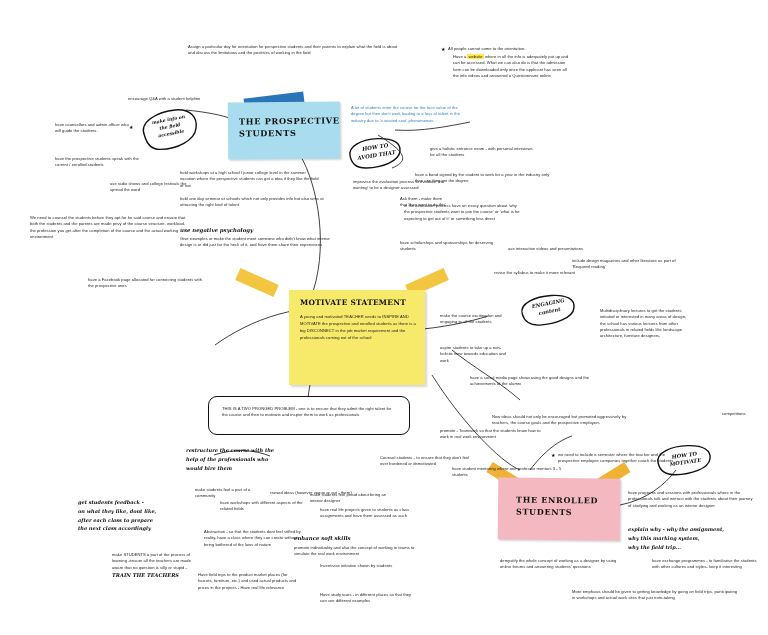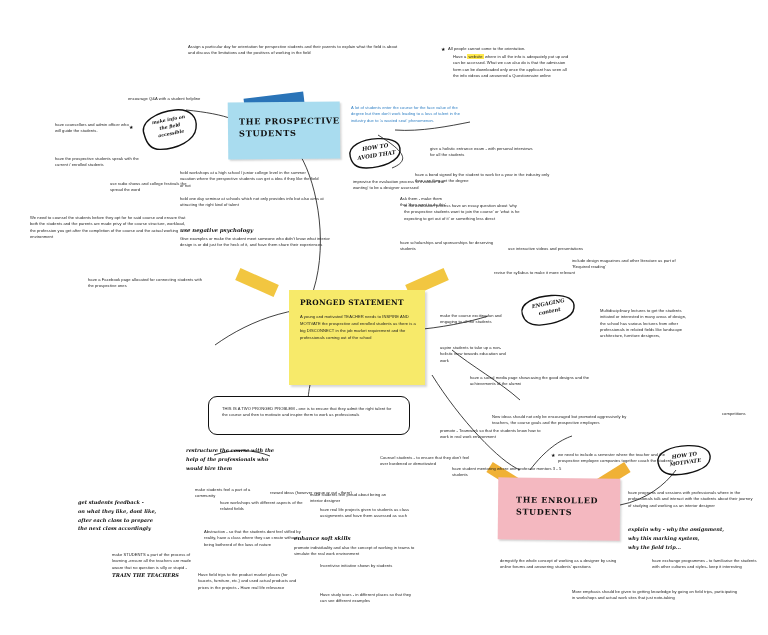--- a/index.html
+++ b/index.html
@@ -45,21 +45,21 @@
 
 <div class="tape" style="left:244px;top:95px;width:60px;height:11px;background:#2a74b8;transform:rotate(-7deg);"></div>
 <div class="sticky" style="left:228px;top:102px;width:112px;height:57px;background:#a9dcef;transform:rotate(-0.6deg);">
   <div class="title" style="position:absolute;left:11px;top:14px;font-size:8.2px;line-height:1.45;white-space:pre;">THE PROSPECTIVE
 STUDENTS</div>
 </div>
 
 <div class="tape" style="left:236px;top:276px;width:42px;height:13px;background:#f2c640;transform:rotate(24deg);"></div>
 <div class="tape" style="left:406px;top:276px;width:42px;height:13px;background:#f2c640;transform:rotate(-24deg);"></div>
 <div class="sticky" style="left:289px;top:290px;width:136px;height:95px;background:#f7ea6a;"></div>
-<div class="title" style="position:absolute;left:300px;top:298px;font-size:7.4px;letter-spacing:.3px;">PRONGED STATEMENT</div>
+<div class="title" style="position:absolute;left:300px;top:298px;font-size:7.4px;letter-spacing:.3px;">MOTIVATE STATEMENT</div>
 <div class="n" style="left:300px;top:313px;width:116px;line-height:1.75;" id="ps-body"><span>A young and motivated </span><span class="blue">TEACHER</span><span> needs to </span><span class="blue">INSPIRE AND MOTIVATE</span><span> the prospective and enrolled students as there is a big </span><span class="blue">DISCONNECT</span><span> in the job market requirement and the professionals coming out of the school</span></div>
 
 <div class="tape" style="left:487px;top:470px;width:34px;height:12px;background:#f0b135;transform:rotate(32deg);"></div>
 <div class="tape" style="left:596px;top:470px;width:34px;height:12px;background:#f0b135;transform:rotate(-32deg);"></div>
 <div class="sticky" style="left:498px;top:478px;width:122px;height:62px;background:#f4b8c0;transform:rotate(0.6deg);">
   <div class="title" style="position:absolute;left:18px;top:17px;font-size:8px;line-height:1.45;white-space:pre;">THE ENROLLED
 STUDENTS</div>
 </div>
 
 <div class="box2" style="left:208px;top:396px;width:200px;height:37px;"></div>

